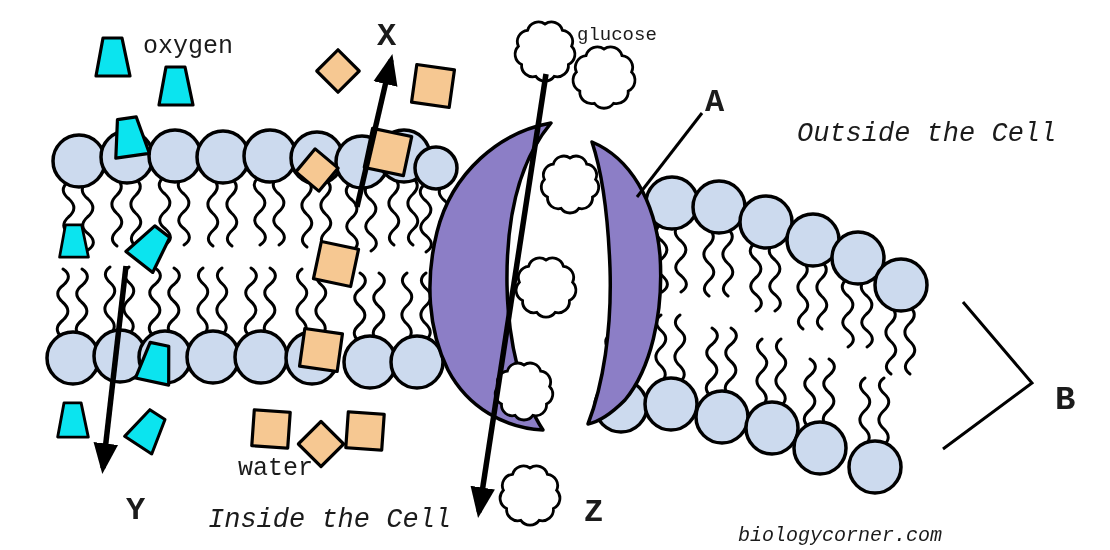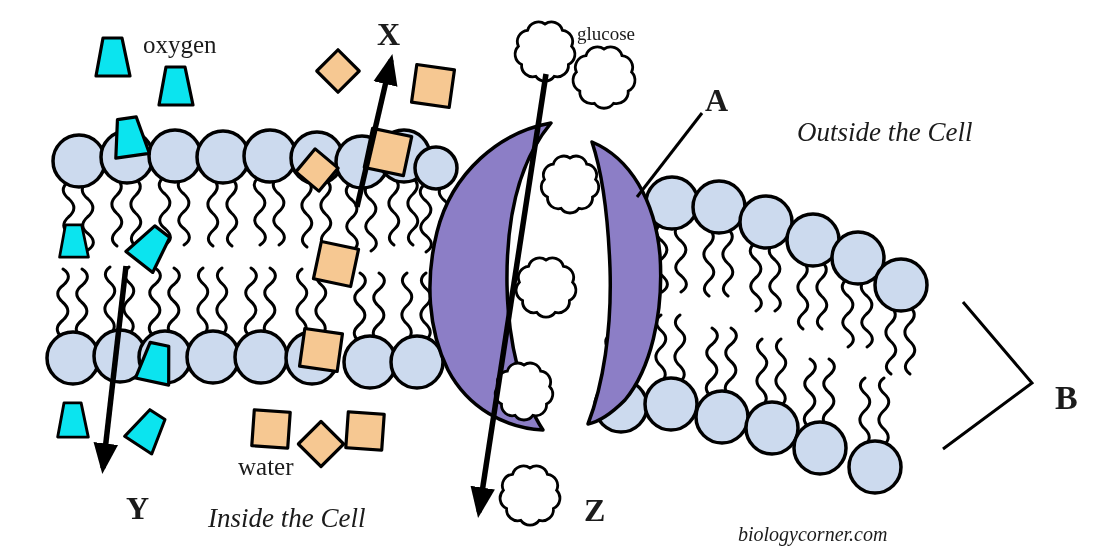--- a/index.html
+++ b/index.html
@@ -1,17 +1,17 @@
 <!DOCTYPE html>
 <html style="--background: #ffffff; --outline: #000000; --ink: #1b1b1b; --lipid-head: #ccdaee; --oxygen-molecule: #0be4ef; --water-molecule: #f6c892; --protein: #8c7ec6;"><head>
 <meta charset="utf-8">
 <style>
   html,body{margin:0;padding:0;background:#fff;}
   .stage{position:relative;width:1110px;height:550px;background:var(--background,#fff);
-         font-family:Liberation Serif, serif;overflow:hidden;}
+         font-family:Liberation Mono, monospace;overflow:hidden;}
   svg{display:block;width:100%;height:100%;}
   .head{fill:var(--lipid-head,#ccdaee);stroke:var(--outline,#000);stroke-width:3.5;}
   .tail{fill:none;stroke:var(--outline,#000);stroke-width:3;stroke-linecap:round;}
   .protein{fill:var(--protein,#8c7ec6);stroke:var(--outline,#000);stroke-width:3.5;stroke-linejoin:round;}
   .oxy{fill:var(--oxygen-molecule,#0be4ef);stroke:var(--outline,#000);stroke-width:3.2;stroke-linejoin:round;}
   .wat{fill:var(--water-molecule,#f6c892);stroke:var(--outline,#000);stroke-width:3.2;stroke-linejoin:round;}
   .cloud{fill:#fff;stroke:var(--outline,#000);stroke-width:2.8;}
   .arrow{stroke:var(--outline,#000);stroke-width:5.5;fill:none;}
   .thinline{stroke:var(--outline,#000);stroke-width:3;fill:none;}
   .lbl{fill:var(--ink,#1b1b1b);font-size:25px;}

